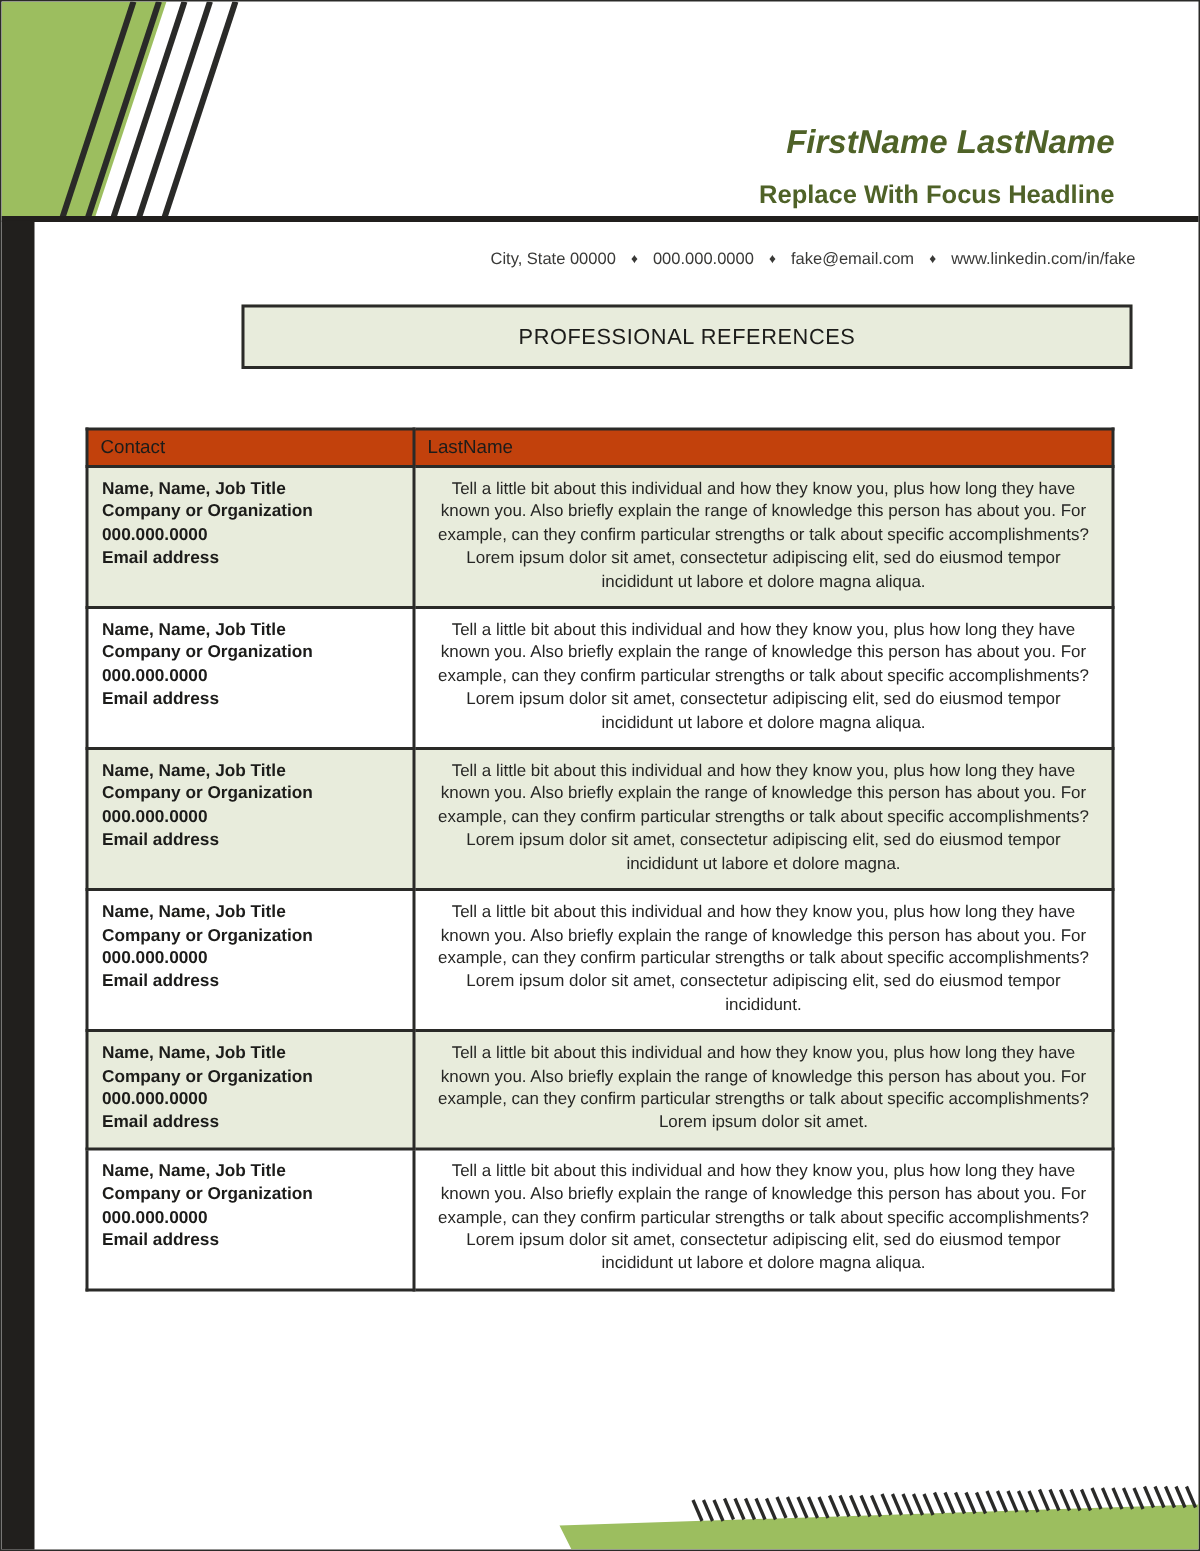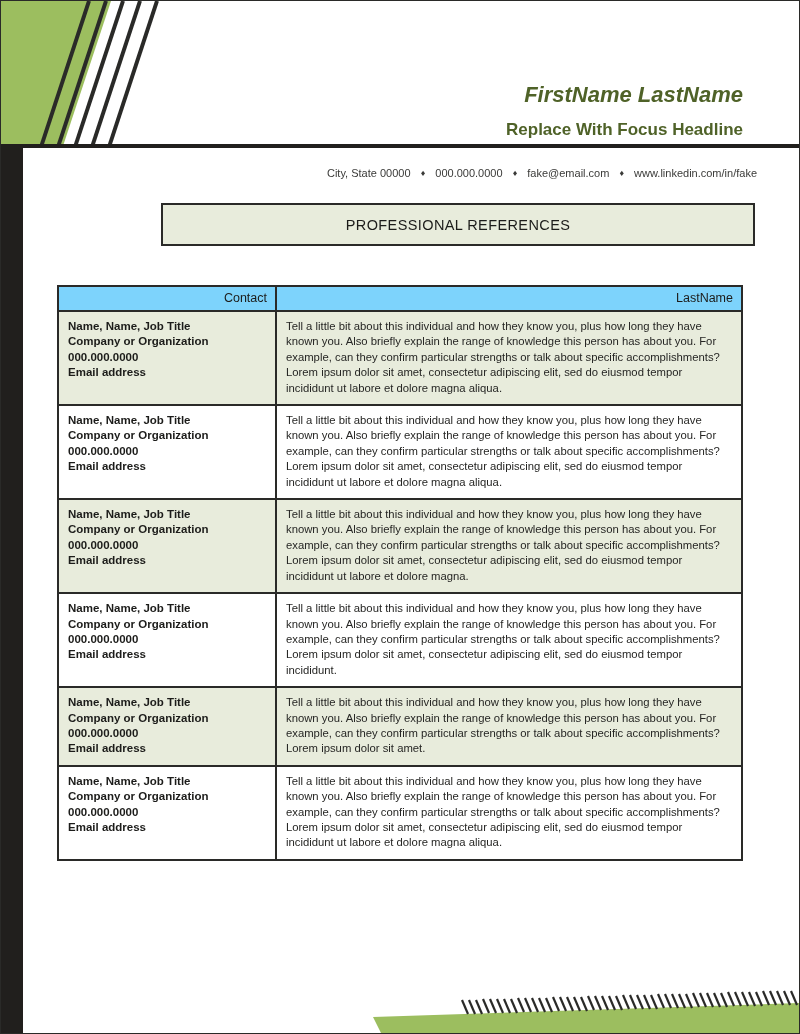--- a/index.html
+++ b/index.html
@@ -128,22 +128,22 @@
   .ref-table th,
   .ref-table td {
     border: 2px solid #2a2a28;
     vertical-align: top;
     box-sizing: border-box;
   }
   .ref-table col.c-contact { width: 218px; }
   .ref-table col.c-context { width: 466px; }
 
   .ref-table thead th {
-    background: #7dd3fc;
-    text-align: right;
+    background: #c2410c;
+    text-align: left;
     font-weight: normal;
     font-size: 12.5px;
     color: #1c1c1a;
     padding: 4px 8px 5px 8px;
     height: 24px;
   }
 
   .ref-table tbody td {
     padding: 7px 9px 8px 9px;
   }
@@ -159,21 +159,21 @@
     font-weight: bold;
     color: #1c1c1a;
     line-height: 15.4px;
   }
   .contact-cell div { white-space: nowrap; }
 
   .context-cell {
     font-size: 11.3px;
     color: #262624;
     line-height: 15.4px;
-    text-align: left;
+    text-align: center;
   }
 
   
   .footer-art {
     position: absolute;
     left: 0;
     bottom: 0;
     width: 800px;
     height: 60px;
     pointer-events: none;

